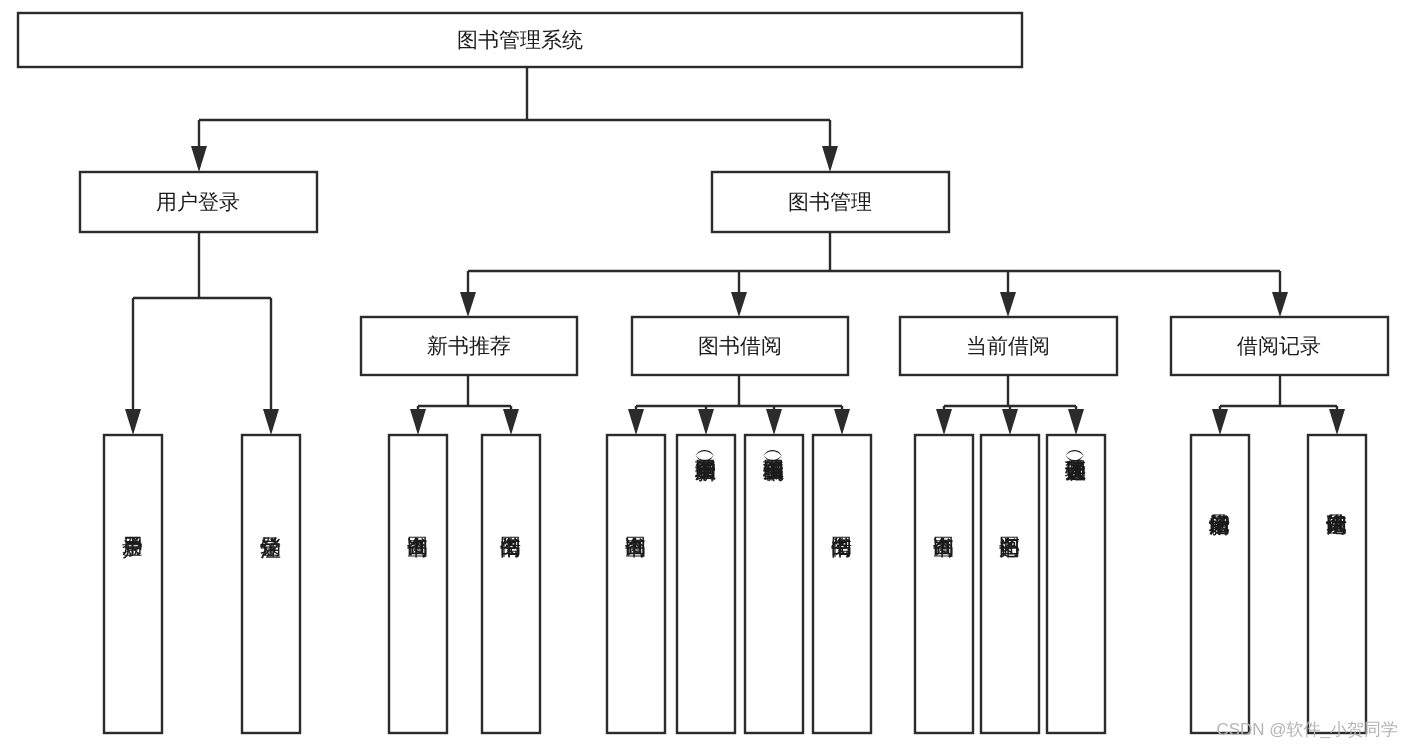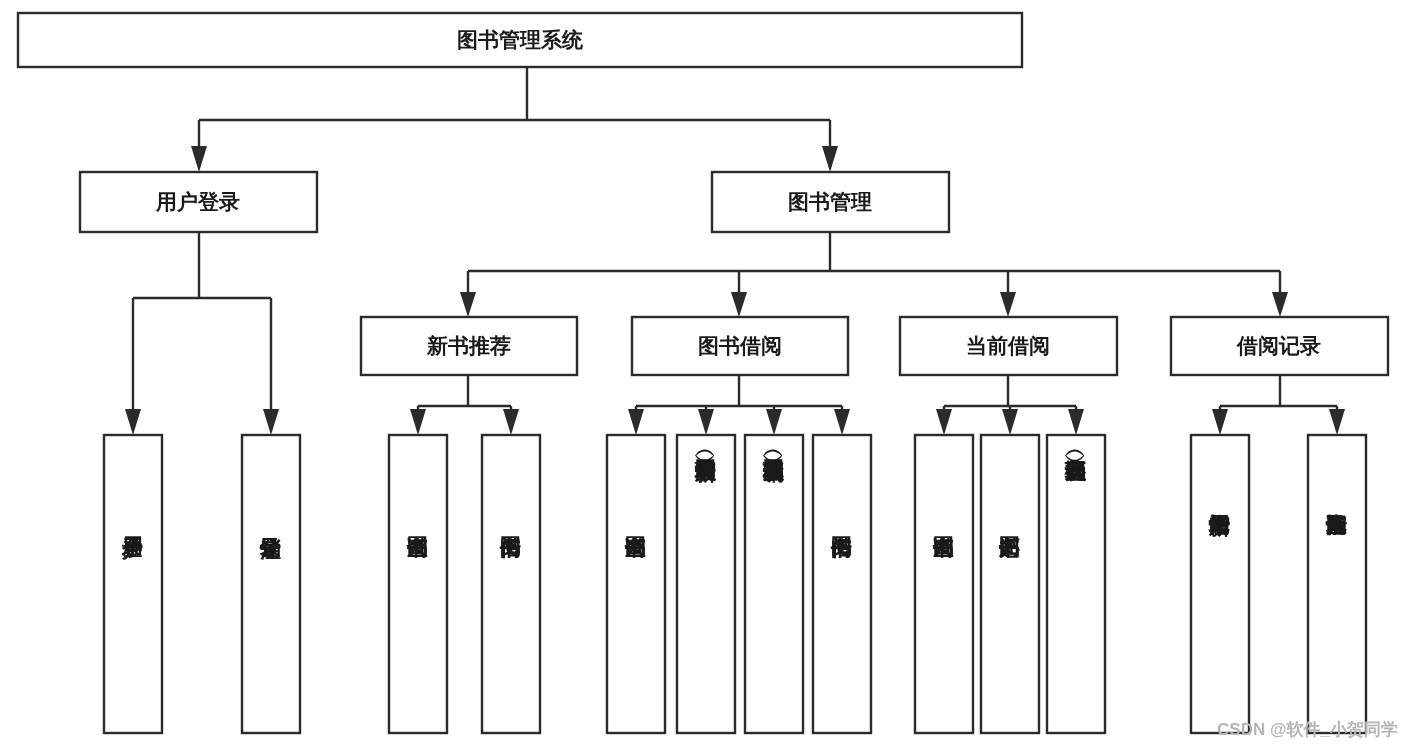--- a/index.html
+++ b/index.html
@@ -11,21 +11,20 @@
     width: 1405px;
     height: 747px;
     font-family: "Liberation Sans", "DejaVu Sans", sans-serif;
     overflow: hidden;
     position: relative;
   }
   #diagram-root {
     position: relative;
     width: 1405px;
     height: 593px;
-    font-weight: bold;
   }
   svg.diagram-canvas {
     display: block;
     width: 1405px;
     height: 747px;
   }
   .node-box {
     fill: #ffffff;
     stroke: #2b2b2b;
     stroke-width: 2.4;

